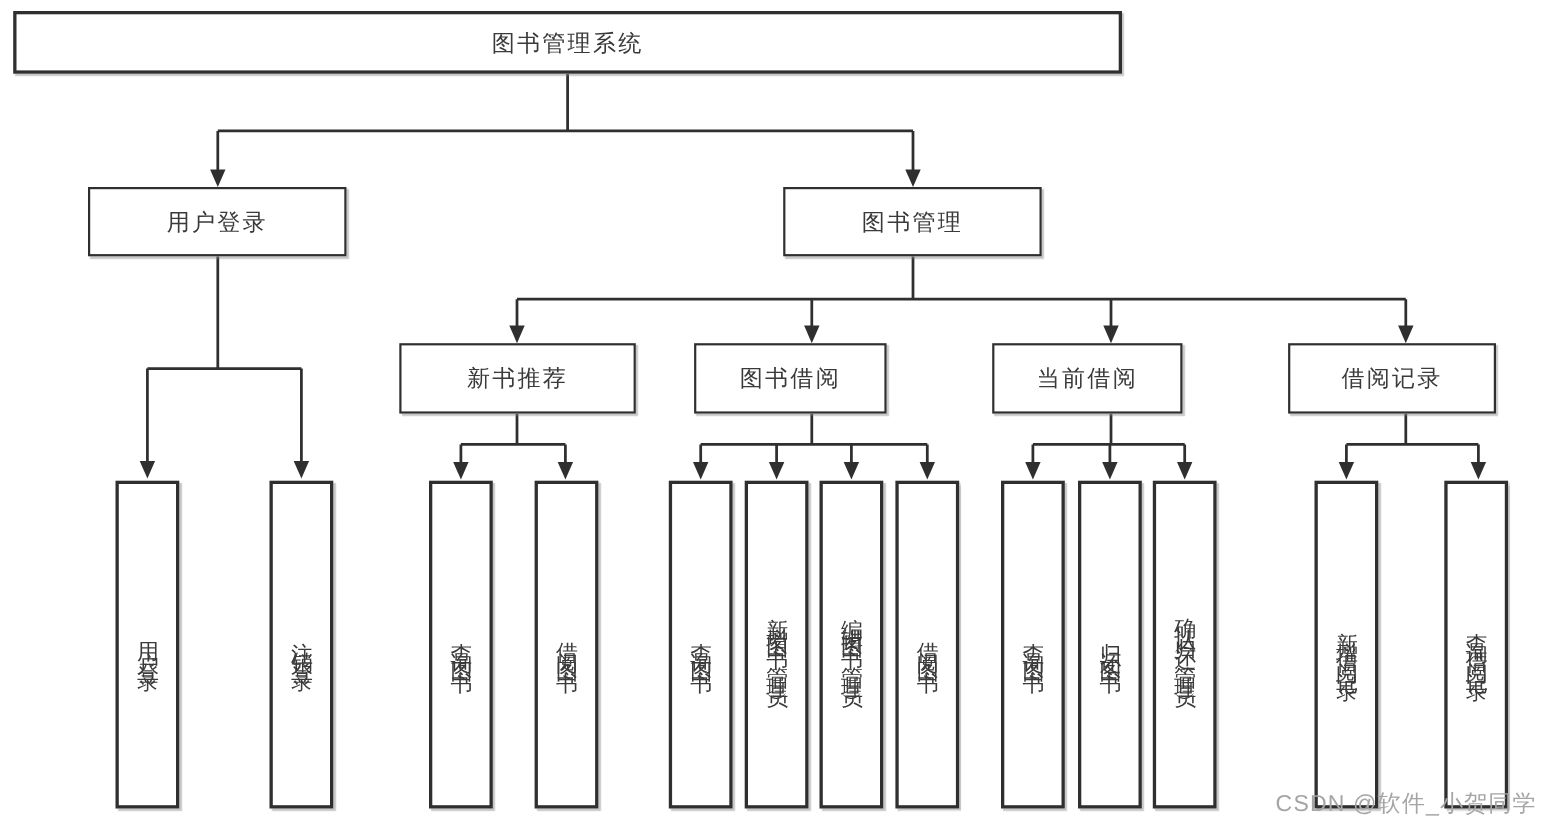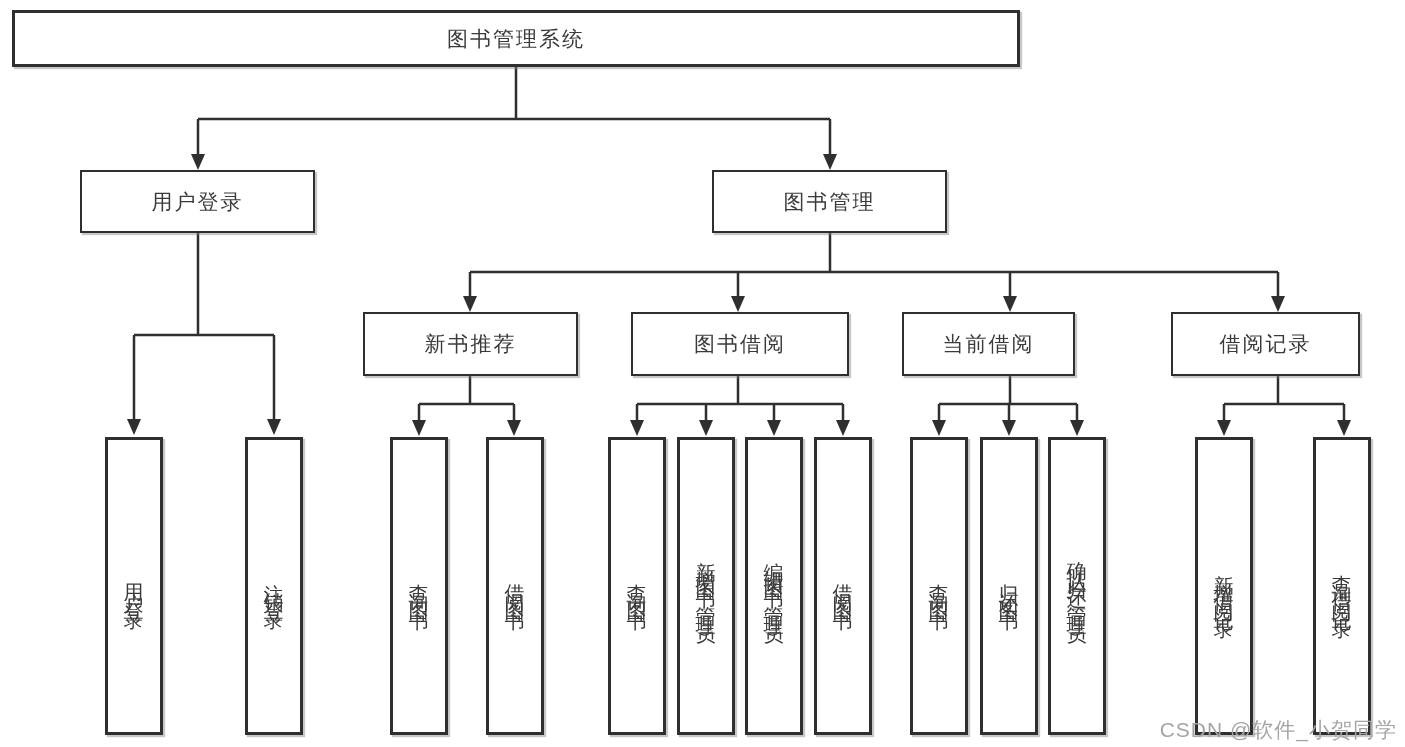--- a/index.html
+++ b/index.html
@@ -86,21 +86,21 @@
   <div class="node h" style="left:80px;top:170px;width:235px;height:63px;">
     <span>用户登录</span>
   </div>
   <div class="node h" style="left:712px;top:170px;width:235px;height:63px;">
     <span>图书管理</span>
   </div>
 
   <div class="node h" style="left:363px;top:312px;width:215px;height:64px;">
     <span>新书推荐</span>
   </div>
-  <div class="node h" style="left:631px;top:312px;width:218px;height:64px;">
+  <div class="node h" style="left:631px;top:312px;width:175px;height:64px;">
     <span>图书借阅</span>
   </div>
   <div class="node h" style="left:902px;top:312px;width:173px;height:64px;">
     <span>当前借阅</span>
   </div>
   <div class="node h" style="left:1171px;top:312px;width:189px;height:64px;">
     <span>借阅记录</span>
   </div>
 
   <div class="node v" style="left:105px;top:437px;width:58px;height:298px;">

